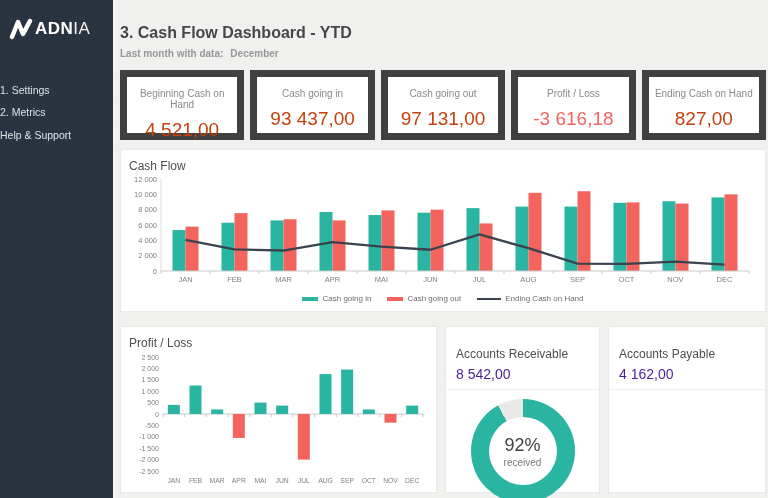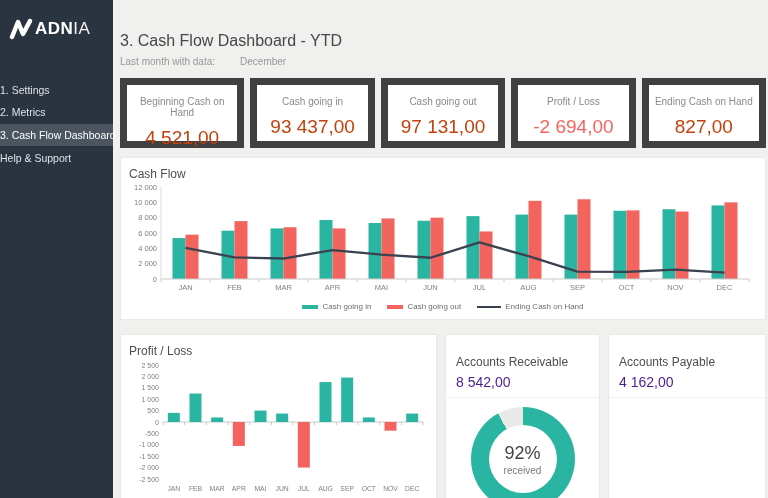--- a/index.html
+++ b/index.html
@@ -15,24 +15,24 @@
   .logo-text .lb { font-weight:bold; }
   .logo-text .lt { font-weight:normal; opacity:.92; }
   .menu { margin-top:37px; }
   .menu-item { height:23px; line-height:23px; font-size:10.5px; color:#dde2e6;
                border-bottom:1px solid #27303b; cursor:pointer; white-space:nowrap; }
   .menu-item:first-child { border-top:1px solid #27303b; }
   .menu-item.active { background:#4a5560; color:#ffffff; }
 
   
   .main { position:absolute; left:113px; top:0; right:0; bottom:0; padding:0 2px 0 7px; }
-  .hdr { padding-top:32px; }
+  .hdr { padding-top:24px;font-weight:bold; }
   .hdr-title { font-size:16px; color:#474747; }
   .hdr-sub { margin-top:6px; font-size:10px; color:#979797; }
-  .hdr-sub .sv { margin-left:25px; }
+  .hdr-sub .sv { margin-left:7px; }
 
   
   .kpis { display:flex; gap:6px; margin-top:11px; }
   .kpi { flex:1; height:70px; background:#fff; border:7px solid #404040; text-align:center; }
   .kpi-label { margin-top:11px; font-size:10px; color:#8a8a8a; }
   .kpi-value { margin-top:9px; font-size:19px; color:#c2410c; }
   .kpi-value.neg { color:#f4645e; }
 
   
   .panel { background:#fff; border:1px solid #e9e9e6; }
@@ -68,21 +68,20 @@
   <aside class="sidebar">
     <div class="logo">
       <svg width="26" height="24" viewBox="0 0 26 24">
         <polyline points="3,20 9,5 14,17 21,4" fill="none" stroke="#ffffff" stroke-width="4.5" stroke-linecap="round" stroke-linejoin="round"></polyline>
       </svg>
       <div class="logo-text"><span class="lb">ADN</span><span class="lt">IA</span></div>
     </div>
     <nav class="menu">
       <div class="menu-item">1. Settings</div>
       <div class="menu-item">2. Metrics</div>
-      <div class="menu-item active">3. Cash Flow Dashboard</div>
       <div class="menu-item">Help &amp; Support</div>
     </nav>
   </aside>
 
   <main class="main">
 
     <div class="hdr">
       <div class="hdr-title">3. Cash Flow Dashboard - YTD</div>
       <div class="hdr-sub"><span>Last month with data:</span><span class="sv">December</span></div>
     </div>
@@ -95,21 +94,21 @@
       <div class="kpi">
         <div class="kpi-label">Cash going in</div>
         <div class="kpi-value">93 437,00</div>
       </div>
       <div class="kpi">
         <div class="kpi-label">Cash going out</div>
         <div class="kpi-value">97 131,00</div>
       </div>
       <div class="kpi">
         <div class="kpi-label">Profit / Loss</div>
-        <div class="kpi-value neg">-2 694,00</div>
+        <div class="kpi-value neg">-3 616,18</div>
       </div>
       <div class="kpi">
         <div class="kpi-label">Ending Cash on Hand</div>
         <div class="kpi-value">827,00</div>
       </div>
     </div>
 
     <div class="panel cf-panel">
       <div class="panel-title">Cash Flow</div>
       <svg id="cf-chart" width="628" height="116">

